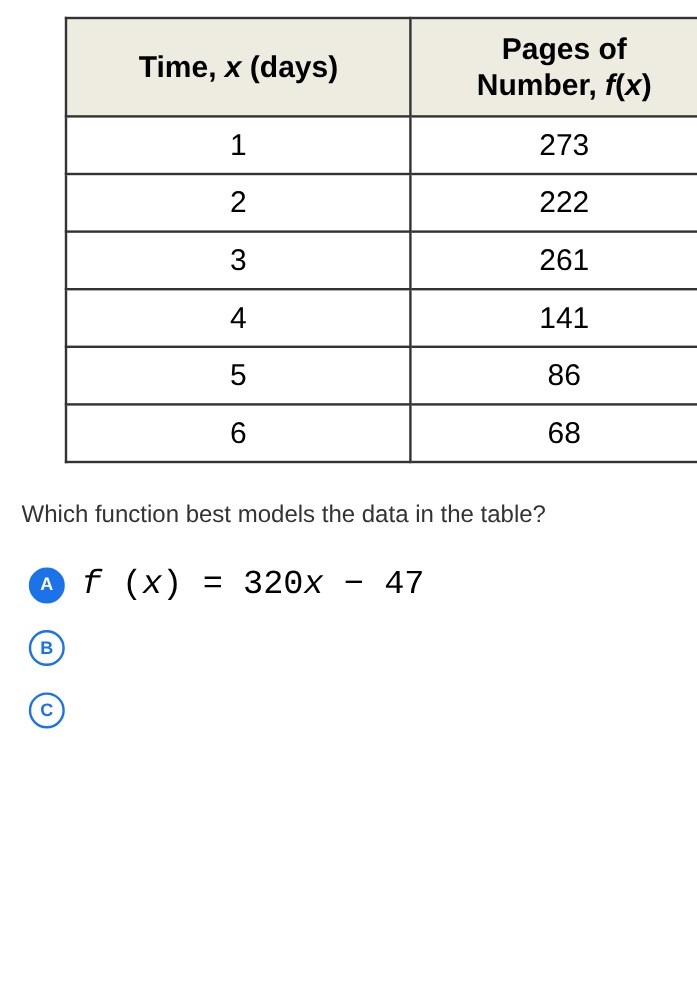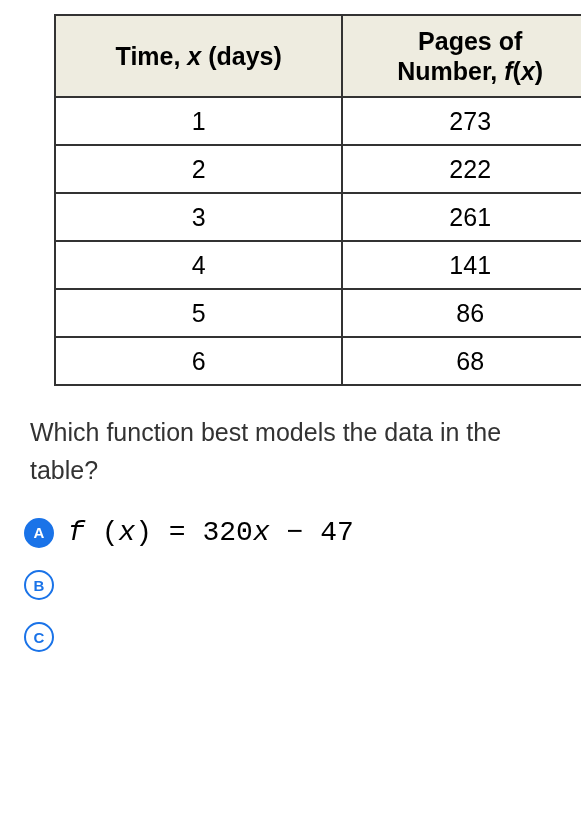--- a/index.html
+++ b/index.html
@@ -28,24 +28,24 @@
     background: #eeece0;
     font-weight: bold;
     padding: 10px 8px;
   }
   th .hdr-line { display: block; }
   td {
     font-weight: normal;
     padding: 8px 8px;
   }
   .question {
-    font-size: 25px;
+    font-size: 20px;
     color: #333;
     line-height: 1.5;
-    margin: 14px 0 28px 12px;
+    margin: 14px 0 28px 0;
   }
   .options { padding-left: 6px; }
   .option {
     display: flex;
     align-items: center;
     gap: 14px;
     margin: 22px 0;
   }
   .bubble {
     width: 30px; height: 30px;

